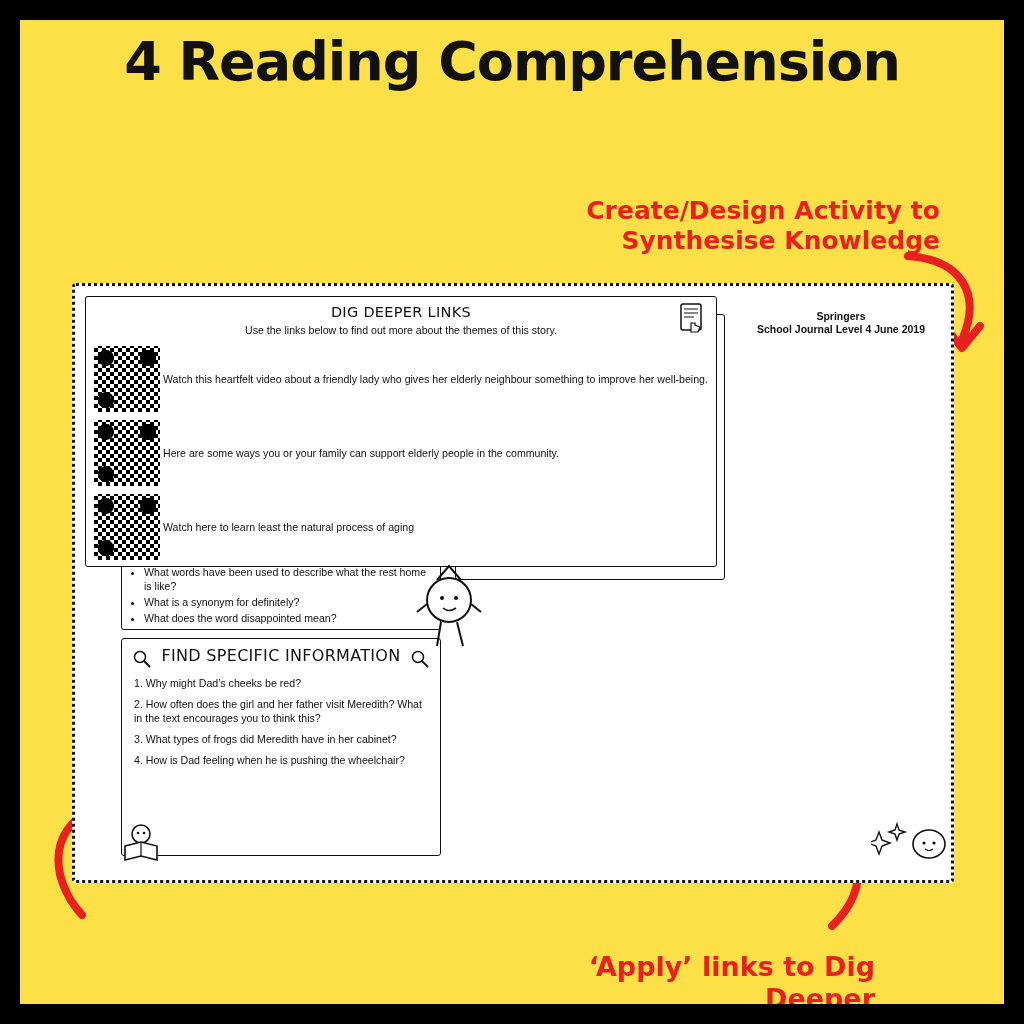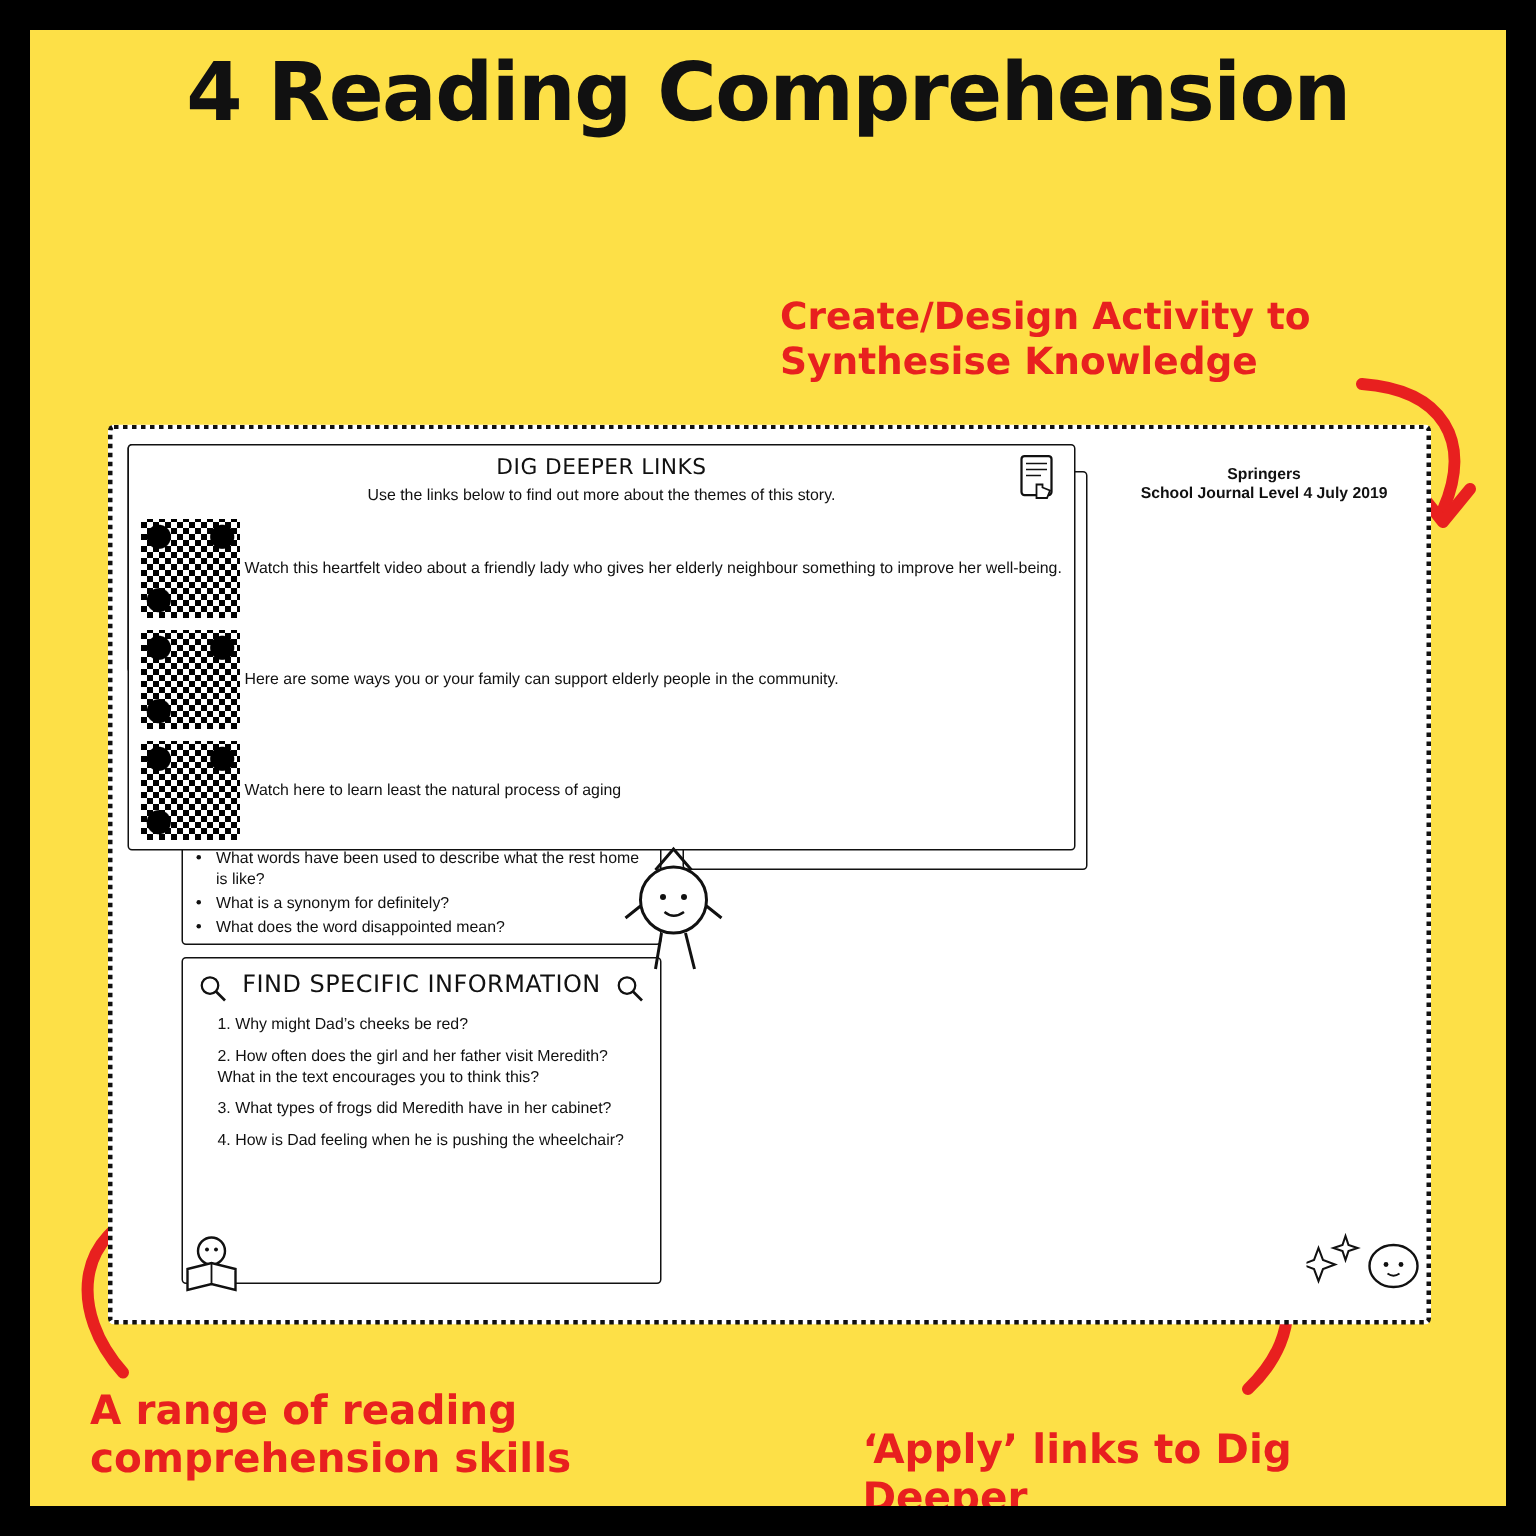--- a/index.html
+++ b/index.html
@@ -35,21 +35,21 @@
     font-family: "DejaVu Sans", sans-serif;
   }
   .title .l2 { display: block; }
 
   
   .anno {
     position: absolute;
     color: #e8201f;
     font-weight: bold;
     font-family: "DejaVu Sans", sans-serif;
-    text-align: left;
+    text-align: right;
     line-height: 1.18;
   }
   #anno-top { left: 500px; top: 176px; width: 420px; font-size: 25px; }
   #anno-bottom-left { left: 40px; top: 905px; width: 370px; font-size: 27px; }
   #anno-bottom-mid { left: 555px; top: 931px; width: 300px; font-size: 27px; }
 
   .arrow { position: absolute; }
 
   
   .sheet {
@@ -88,21 +88,21 @@
     margin: 1px 0 4px 0;
   }
   .bx-title.big { font-size: 16px; }
   .bx-body {
     font-size: 10.6px;
     line-height: 1.32;
     color: #111;
     text-align: center;
   }
   .bx-body.left { text-align: left; }
-  .bx-body p { margin: 0 0 7px 15px; }
+  .bx-body p { margin: 0 0 7px 4px; }
   .bx-body ul { margin: 2px 0 0 0; padding-left: 14px; text-align: left; }
   .bx-body li { margin-bottom: 2px; }
 
   
   #box-prior { left: 36px; top: 36px; width: 320px; height: 82px; }
   #box-poem  { left: 36px; top: 126px; width: 320px; height: 108px; }
   #box-vocab { left: 36px; top: 242px; width: 320px; height: 92px; }
   #box-find  { left: 36px; top: 342px; width: 320px; height: 218px; }
   #box-write { left: 370px; top: 18px; width: 270px; height: 266px; }
 
@@ -167,38 +167,37 @@
     <span>4 Reading Comprehension</span>
   </div>
 
   <div class="anno" id="anno-top">Create/Design Activity to Synthesise Knowledge</div>
 
   <svg class="arrow" style="left:880px; top:222px;" width="90" height="120" viewBox="0 0 90 120">
     <path d="M8 14 C62 18, 82 52, 62 98" stroke="#e8201f" stroke-width="8" fill="none" stroke-linecap="round"></path>
     <path d="M46 86 L62 106 L80 84" stroke="#e8201f" stroke-width="8" fill="none" stroke-linecap="round" stroke-linejoin="round"></path>
   </svg>
 
-  <div class="anno" id="anno-bottom-left">A range of reading comprehension skills</div>
   <svg class="arrow" style="left:24px; top:775px;" width="90" height="135" viewBox="0 0 90 135">
     <path d="M58 12 C6 26, 2 80, 38 120" stroke="#e8201f" stroke-width="8" fill="none" stroke-linecap="round"></path>
     <path d="M40 8 L60 10 L54 30" stroke="#e8201f" stroke-width="8" fill="none" stroke-linecap="round" stroke-linejoin="round"></path>
   </svg>
 
   <div class="anno" id="anno-bottom-mid">‘Apply’ links to Dig Deeper</div>
   <svg class="arrow" style="left:760px; top:790px;" width="100" height="125" viewBox="0 0 100 125">
     <path d="M34 14 C86 28, 92 78, 52 116" stroke="#e8201f" stroke-width="8" fill="none" stroke-linecap="round"></path>
     <path d="M52 8 L32 12 L38 32" stroke="#e8201f" stroke-width="8" fill="none" stroke-linecap="round" stroke-linejoin="round"></path>
   </svg>
 
   <div class="sheet">
     <div class="sheet-inner">
 
       <div class="src-label">
         <div>Springers</div>
-        <div>School Journal Level 4 July 2019</div>
+        <div>School Journal Level 4 June 2019</div>
       </div>
 
       <div class="box" id="box-prior">
         <div class="bx-title">PRIOR KNOWLEDGE – WHAT DO YOU ALREADY KNOW?</div>
         <div class="bx-body">This is a fictional story about a girl and her Dad who are visiting his elderly Mum (Meredith) at the rest home. What is a rest home? Have you been to one before? What might it feel like to be in a rest home?</div>
       </div>
 
       <div class="box" id="box-poem">
         <div class="bx-title">POEM CREATION</div>
         <div class="poem-row">

